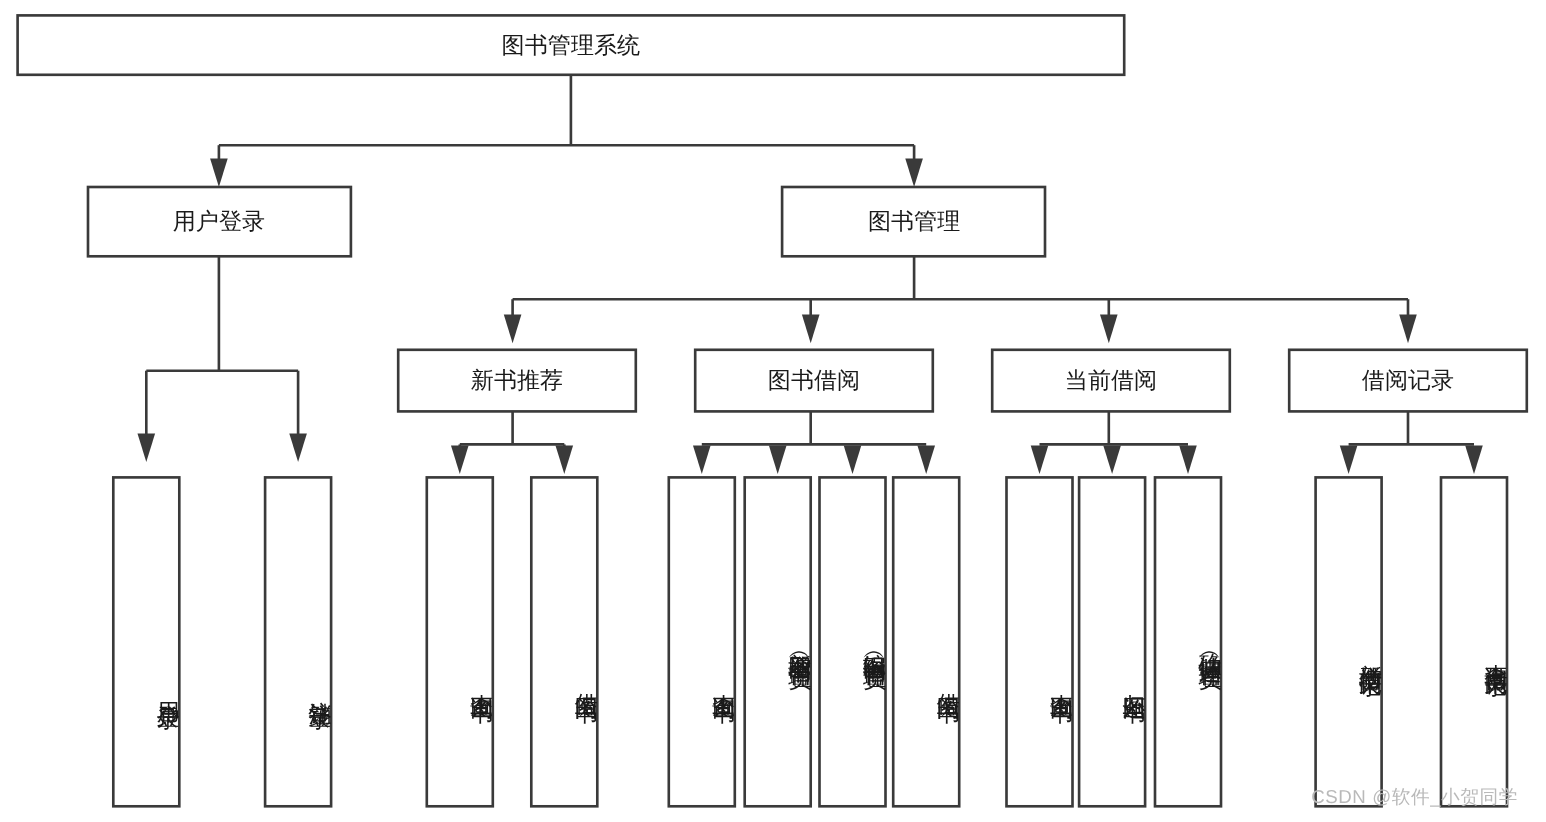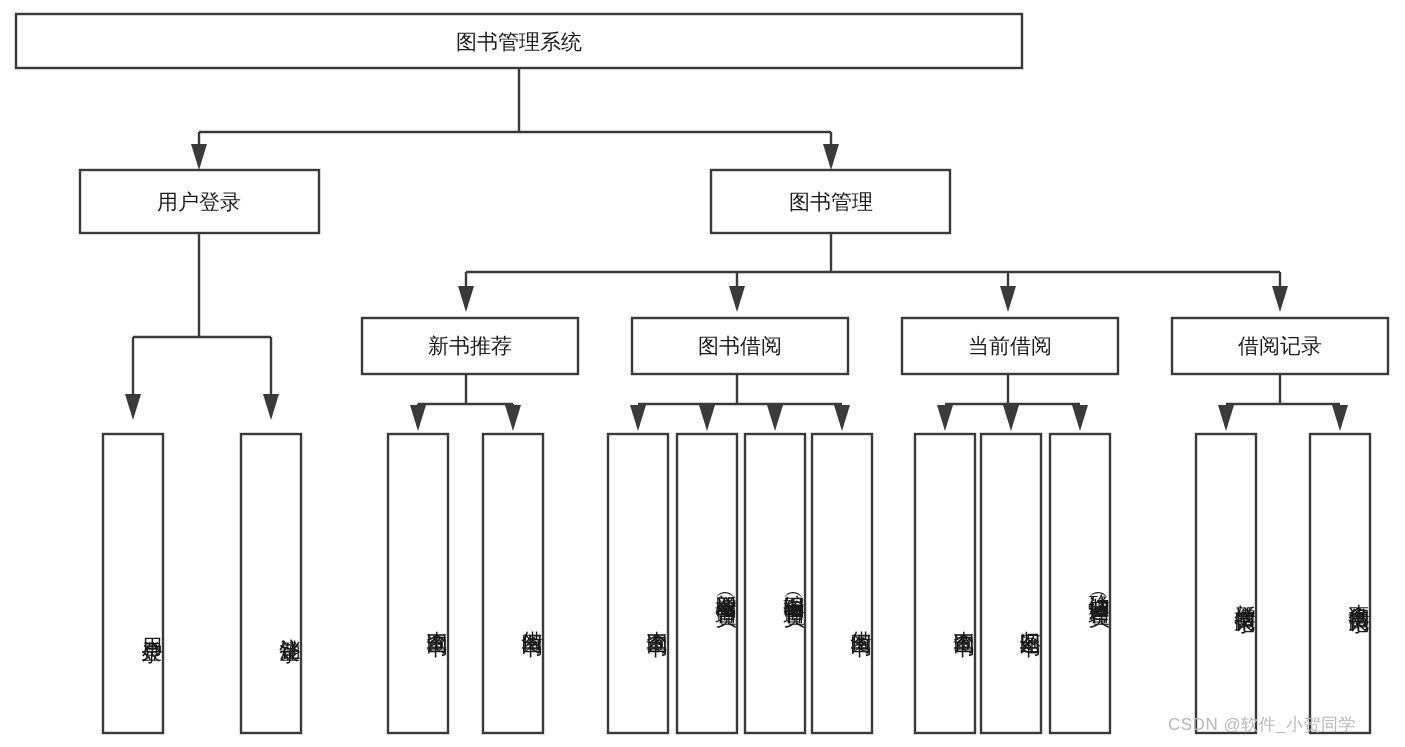--- a/index.html
+++ b/index.html
@@ -60,21 +60,21 @@
     color: #1a1a1a;
     letter-spacing: 2px;
     display: flex;
     align-items: flex-start;
     justify-content: center;
     pointer-events: none;
     text-align: center;
   }
   .watermark {
     position: absolute;
-    left: 1168px;
+    left: 1192px;
     top: 713px;
     font-family: "Liberation Sans", "DejaVu Sans", sans-serif;
     font-size: 17px;
     color: #b9b9b9;
     white-space: pre;
     letter-spacing: 0.5px;
   }
 </style>
 </head>
 <body>

